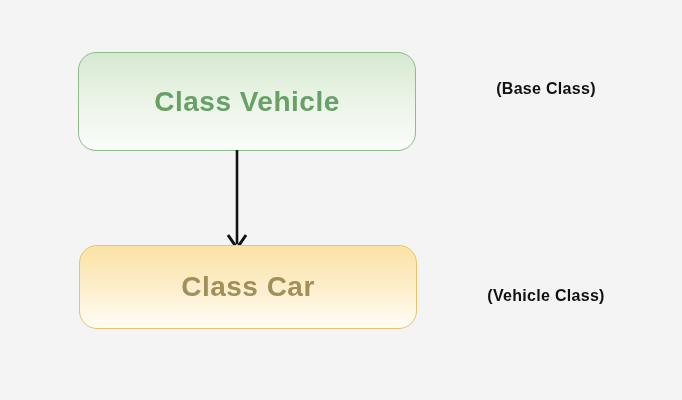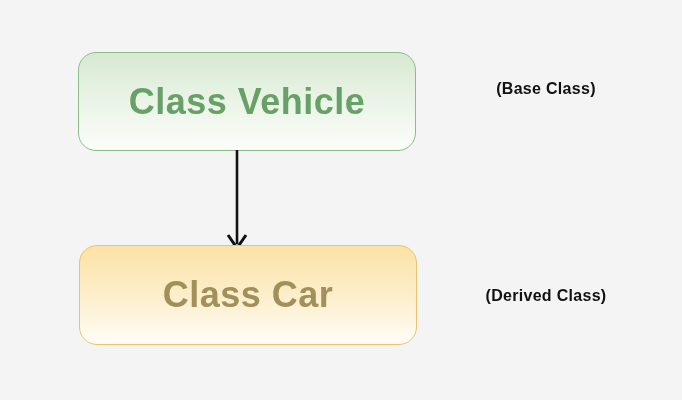--- a/index.html
+++ b/index.html
@@ -17,39 +17,39 @@
   }
   .node {
     position: absolute;
     display: flex;
     align-items: center;
     justify-content: center;
     border-radius: 18px;
     box-sizing: border-box;
   }
   .node .node-label {
-    font-size: 36px;
+    font-size: 28px;
     font-weight: 700;
     letter-spacing: 0.5px;
     line-height: 1;
   }
   .node-base {
     left: 78px;
     top: 52px;
     width: 338px;
     height: 99px;
     border: 1.5px solid #8cbd89;
     background: linear-gradient(180deg, #d6e9d1 0%, #e9f3e5 45%, #fbfdfa 100%);
   }
   .node-base .node-label { color: #67a167; }
   .node-derived {
     left: 79px;
     top: 245px;
     width: 338px;
-    height: 100px;
+    height: 84px;
     border: 1.5px solid #e8c46c;
     background: linear-gradient(180deg, #fbe2a5 0%, #fdeecb 50%, #fefdf6 100%);
   }
   .node-derived .node-label { color: #a2905a; }
   .annotation {
     position: absolute;
     transform: translate(-50%, -50%);
     font-size: 16px;
     font-weight: 700;
     color: #111111;
@@ -79,15 +79,15 @@
 
   <svg class="arrow-svg" viewBox="0 0 26 104" xmlns="http://www.w3.org/2000/svg">
     <line x1="13" y1="2" x2="13" y2="96" stroke="#111111" stroke-width="2.6"></line>
     <polyline points="4,87 13,100 22,87" fill="none" stroke="#111111" stroke-width="3" stroke-linejoin="miter"></polyline>
   </svg>
 
   <div class="node node-derived">
     <span class="node-label">Class Car</span>
   </div>
 
-  <div class="annotation annotation-derived">(Derived Class)</div>
+  <div class="annotation annotation-derived">(Vehicle Class)</div>
 
 </div>
 
 </body></html>

